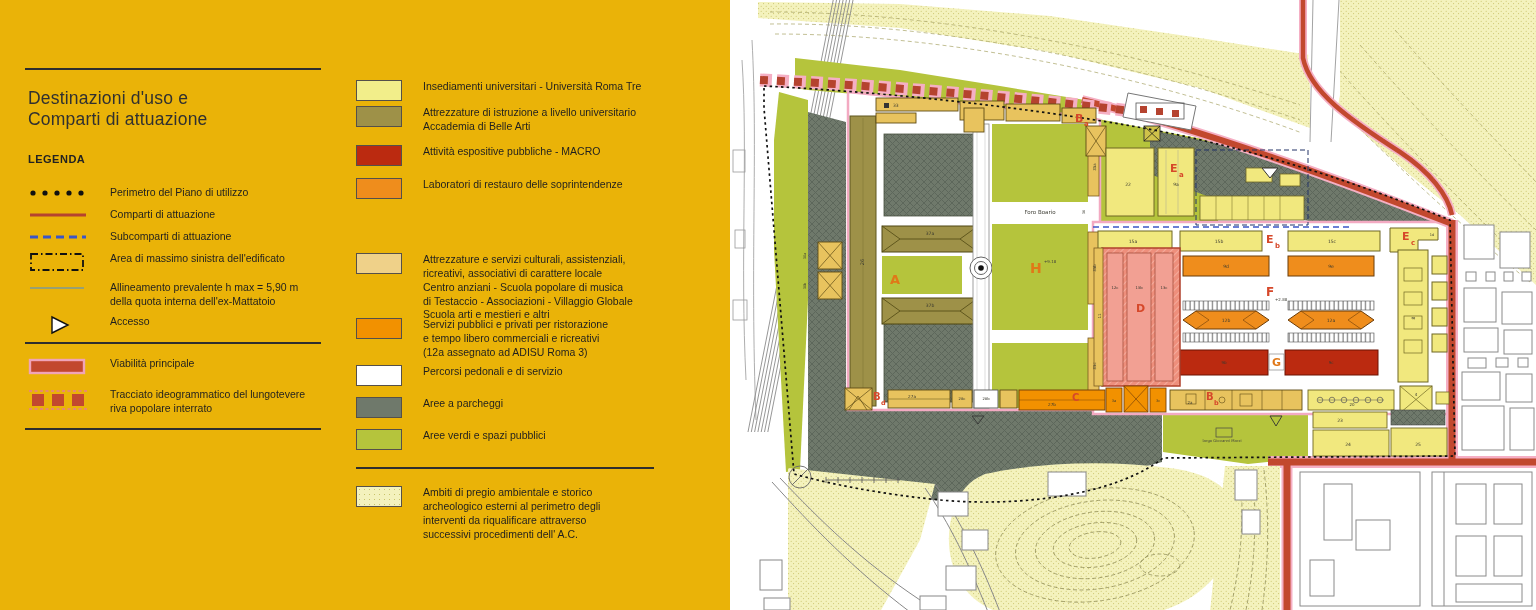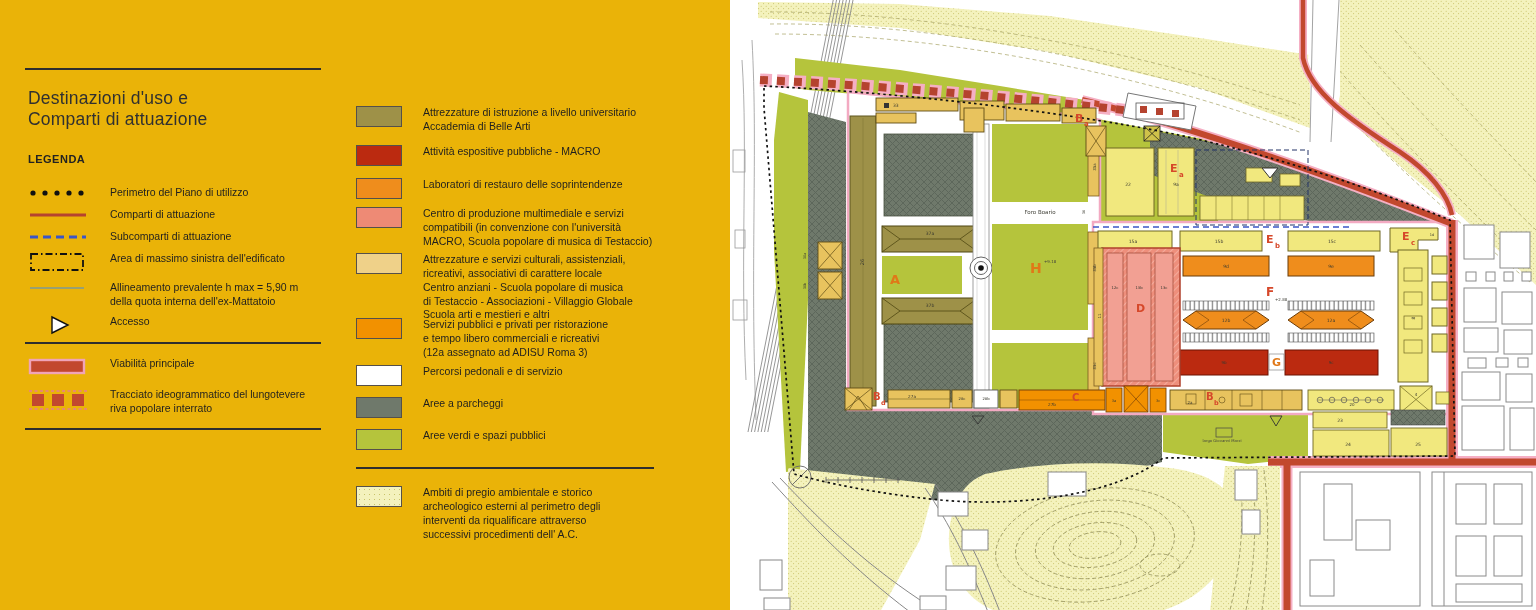--- a/index.html
+++ b/index.html
@@ -121,38 +121,36 @@
         <rect x="24" y="6" width="12" height="12" fill="#c2482e"></rect>
         <rect x="44" y="6" width="12" height="12" fill="#c2482e"></rect>
       </svg>
     </span>
     <span class="ltxt">Tracciato ideogrammatico del lungotevere
 riva popolare interrato</span>
   </div>
 
   <div class="rule thin" style="left:25px;top:428px;width:296px;"></div>
 
+  <div class="crow" style="top:80px">
+    <span class="swatch" style="background-color: rgb(242, 238, 138);"></span>
+    <span class="ltxt">Insediamenti universitari - Università Roma Tre</span>
+  </div>
   <div class="crow" style="top:145px">
     <span class="swatch" style="background-color: rgb(187, 42, 16);"></span>
     <span class="ltxt">Attività espositive pubbliche - MACRO</span>
   </div>
   <div class="crow" style="top:106px">
     <span class="swatch" style="background-color: rgb(158, 145, 72);"></span>
     <span class="ltxt">Attrezzature di istruzione a livello universitario
 Accademia di Belle Arti</span>
   </div>
   <div class="crow" style="top:178px">
     <span class="swatch" style="background-color: rgb(239, 141, 28);"></span>
     <span class="ltxt">Laboratori di restauro delle soprintendenze</span>
-  </div>
-  <div class="crow" style="top:207px">
-    <span class="swatch" style="background-color: rgb(238, 138, 117);"></span>
-    <span class="ltxt">Centro di produzione multimediale e servizi
-compatibili (in convenzione con l'università
-MACRO, Scuola popolare di musica di Testaccio)</span>
   </div>
   <div class="crow" style="top:253px">
     <span class="swatch" style="background-color: rgb(239, 209, 137);"></span>
     <span class="ltxt">Attrezzature e servizi culturali, assistenziali,
 ricreativi, associativi di carattere locale
 Centro anziani - Scuola popolare di musica
 di Testaccio - Associazioni - Villaggio Globale
 Scuola arti e mestieri e altri</span>
   </div>
   <div class="crow" style="top:318px">

